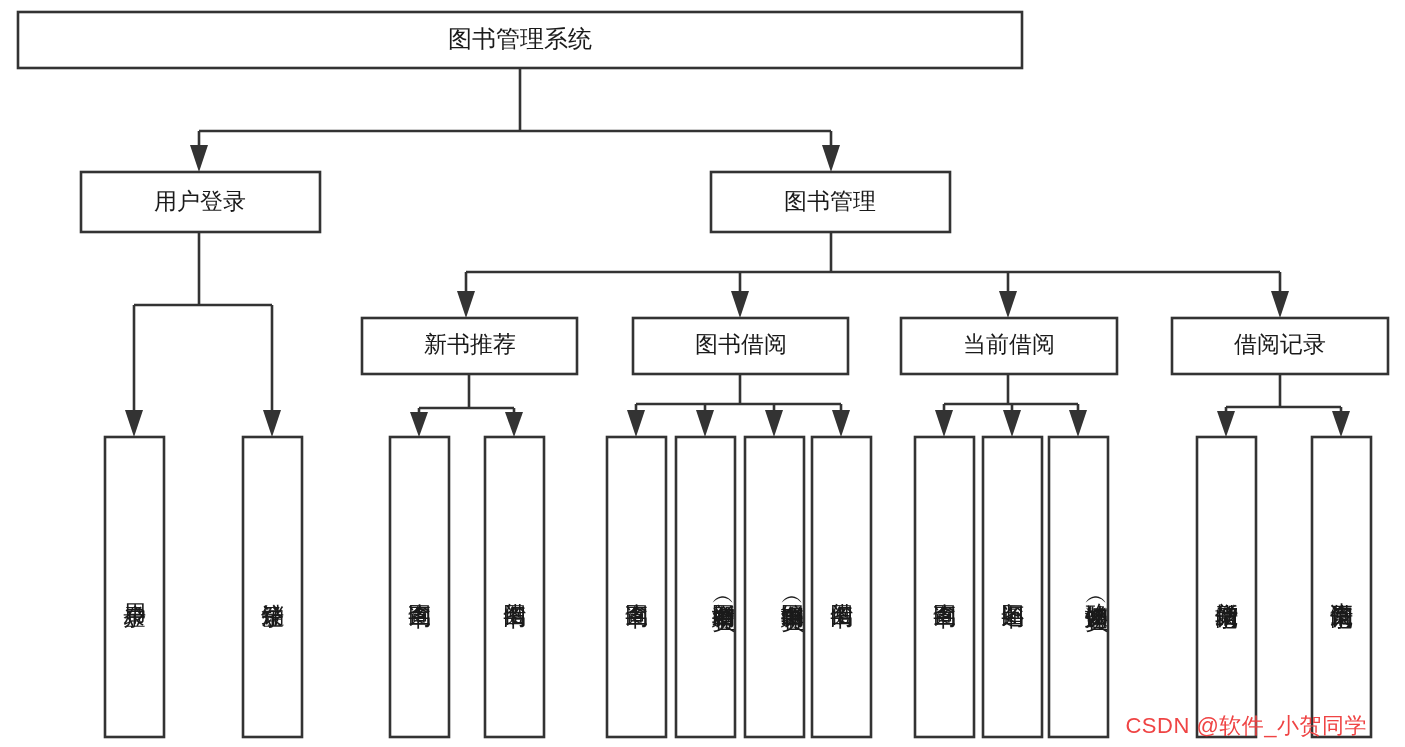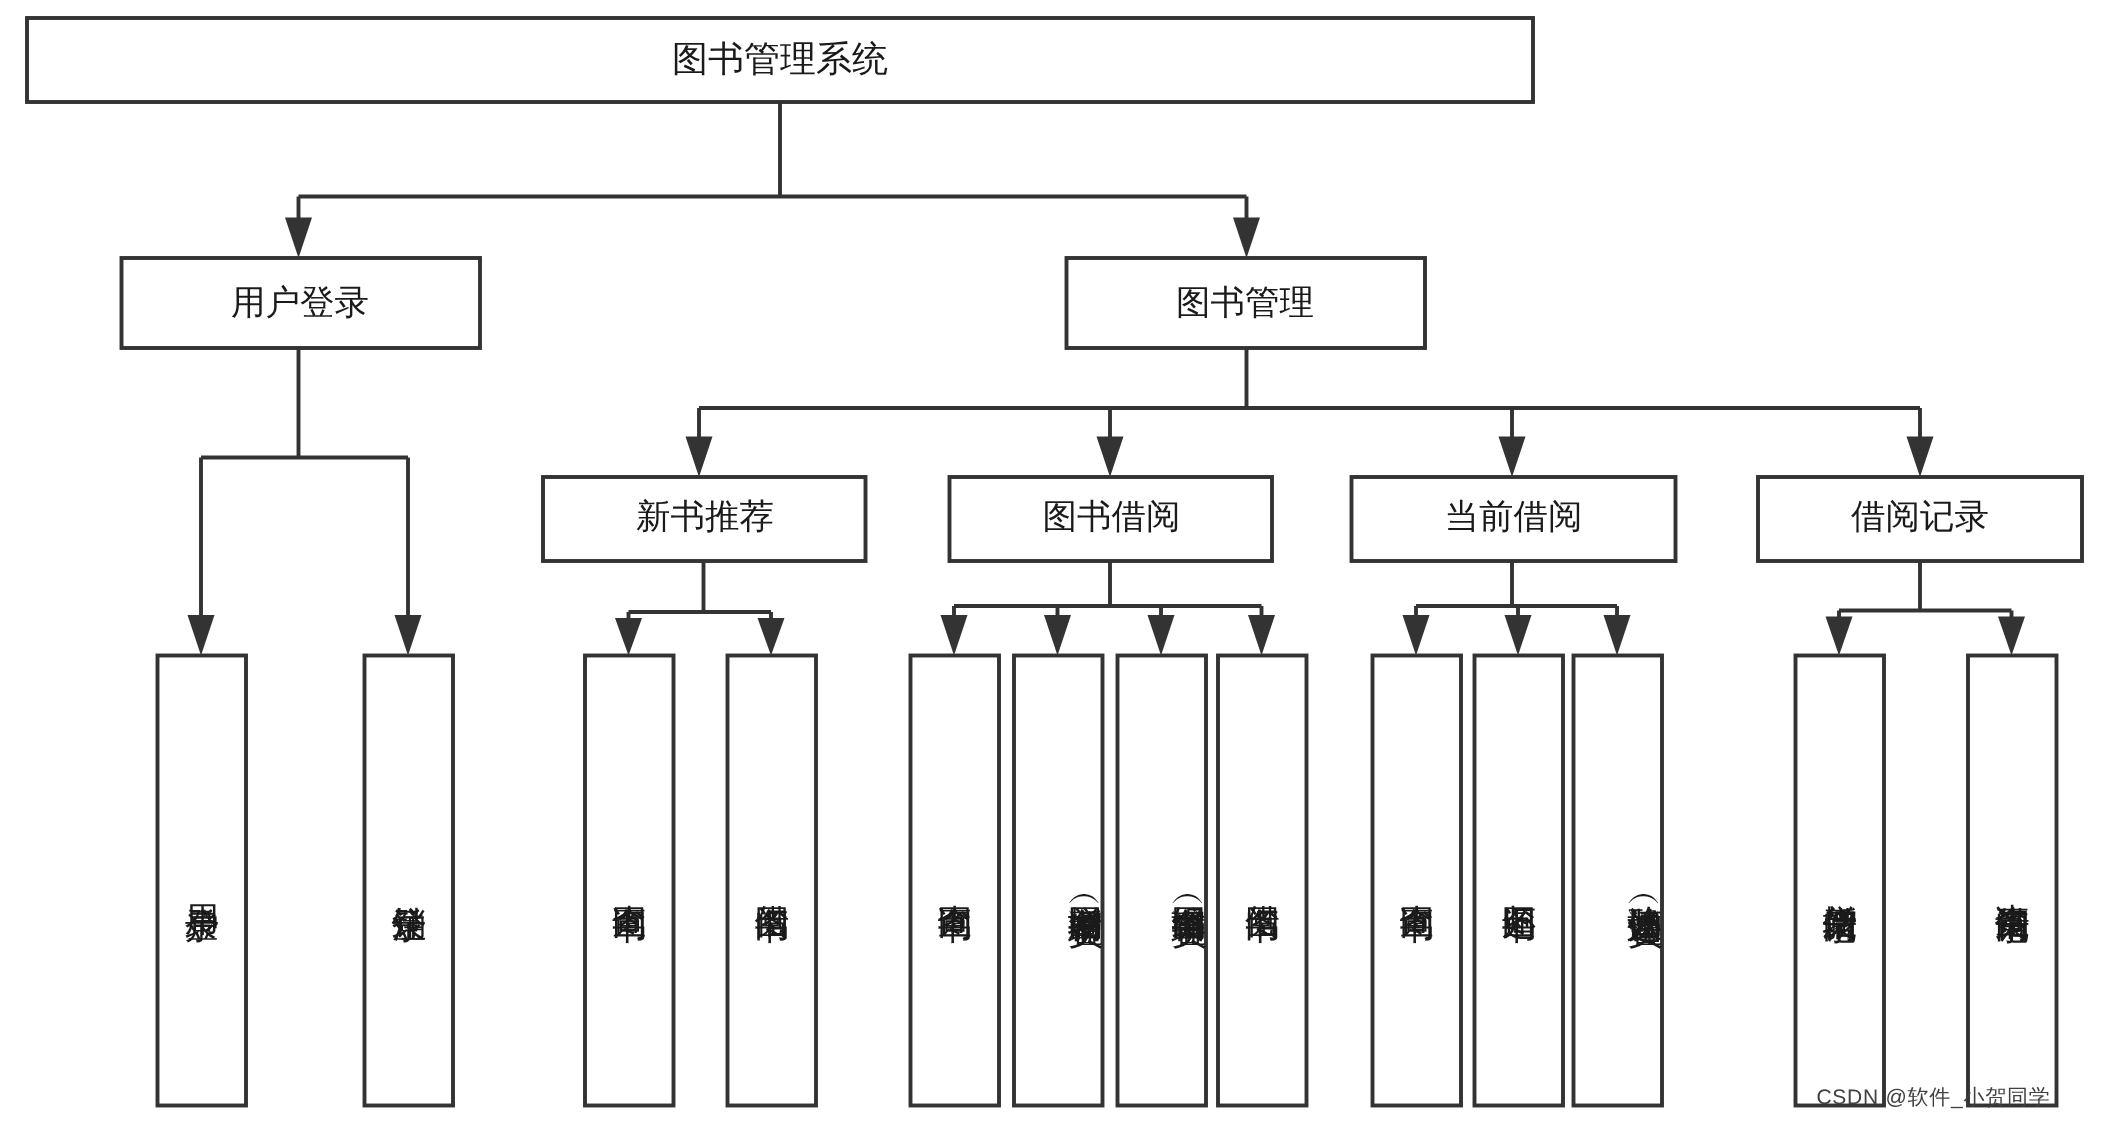--- a/index.html
+++ b/index.html
@@ -64,22 +64,22 @@
     letter-spacing: 1px;
     white-space: nowrap;
     text-align: center;
     pointer-events: none;
   }
   #watermark {
     position: absolute;
     right: 8px;
     bottom: 6px;
     font-family: "Liberation Sans", "DejaVu Sans", sans-serif;
-    font-size: 14px;
-    color: #404040;
+    font-size: 22px;
+    color: #ef4444;
     letter-spacing: 0.5px;
     user-select: none;
   }
 </style>
 </head>
 <body>
 
 <div id="diagram-root">
 
   <svg id="flow-svg" viewBox="0 0 1405 747">

